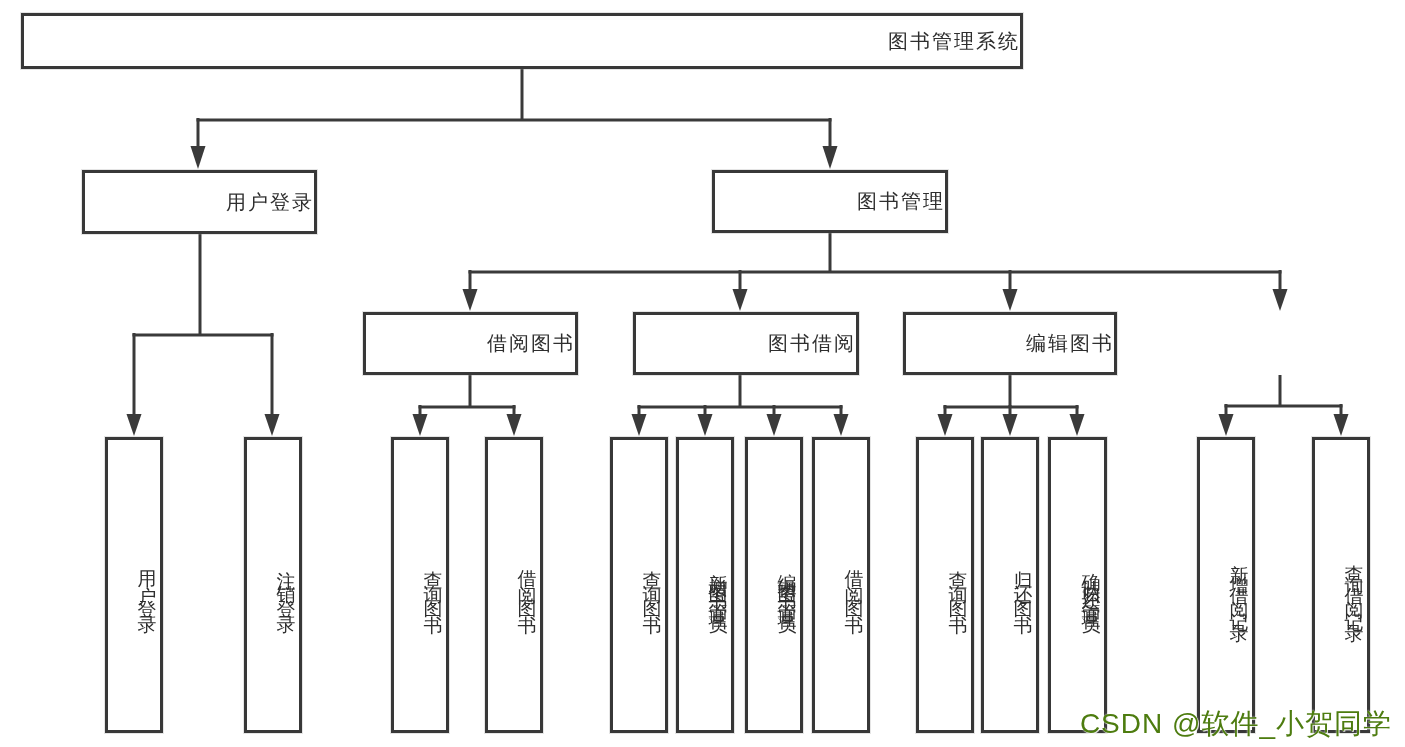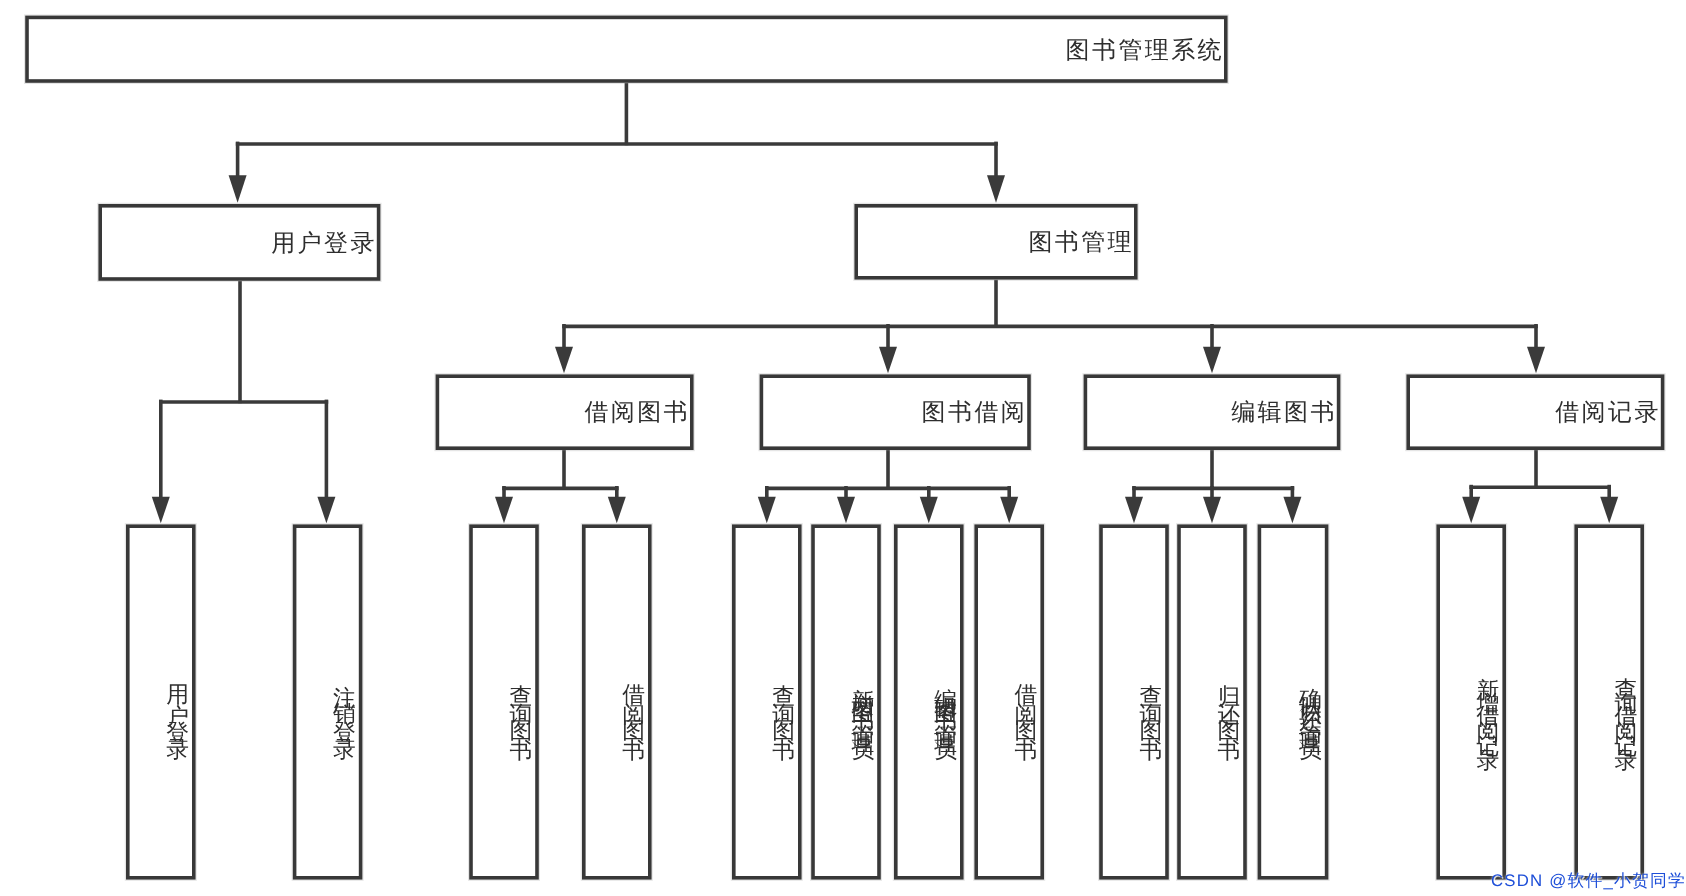--- a/index.html
+++ b/index.html
@@ -16,22 +16,22 @@
   }
   .h-label{font-size:20px;letter-spacing:2px;white-space:nowrap;}
   .v-label{
     writing-mode:vertical-rl;text-orientation:mixed;
     font-size:19px;white-space:nowrap;
   }
   .v-short{letter-spacing:15px;}
   .v-med{letter-spacing:12px;}
   .v-long{letter-spacing:6px;}
   .watermark{
-    position:absolute;right:0;bottom:4px;
-    font-size:14px;letter-spacing:1px;color:#1d4ed8;
+    position:absolute;right:13px;bottom:4px;
+    font-size:28px;letter-spacing:1px;color:#4d7c0f;
     text-shadow:0 0 2px #ffffff,1px 1px 0 rgba(255,255,255,.8);
     white-space:nowrap;
   }
 </style>
 </head>
 <body>
 
 <div class="canvas">
 
   <svg class="connectors" width="1405" height="747" viewBox="0 0 1405 747">
@@ -116,23 +116,20 @@
 
   <div class="box" style="left:363px;top:312px;width:215px;height:63px">
     <span class="h-label">借阅图书</span>
   </div>
   <div class="box" style="left:633px;top:312px;width:226px;height:63px">
     <span class="h-label">图书借阅</span>
   </div>
   <div class="box" style="left:903px;top:312px;width:214px;height:63px">
     <span class="h-label">编辑图书</span>
   </div>
-  <div class="box" style="left:1172px;top:312px;width:215px;height:63px">
-    <span class="h-label">借阅记录</span>
-  </div>
 
   <div class="box" style="left:105px;top:437px;width:58px;height:296px">
     <span class="v-label v-short">用户登录</span>
   </div>
   <div class="box" style="left:244px;top:437px;width:58px;height:296px">
     <span class="v-label v-short">注销登录</span>
   </div>
 
   <div class="box" style="left:391px;top:437px;width:58px;height:296px">
     <span class="v-label v-short">查询图书</span>

